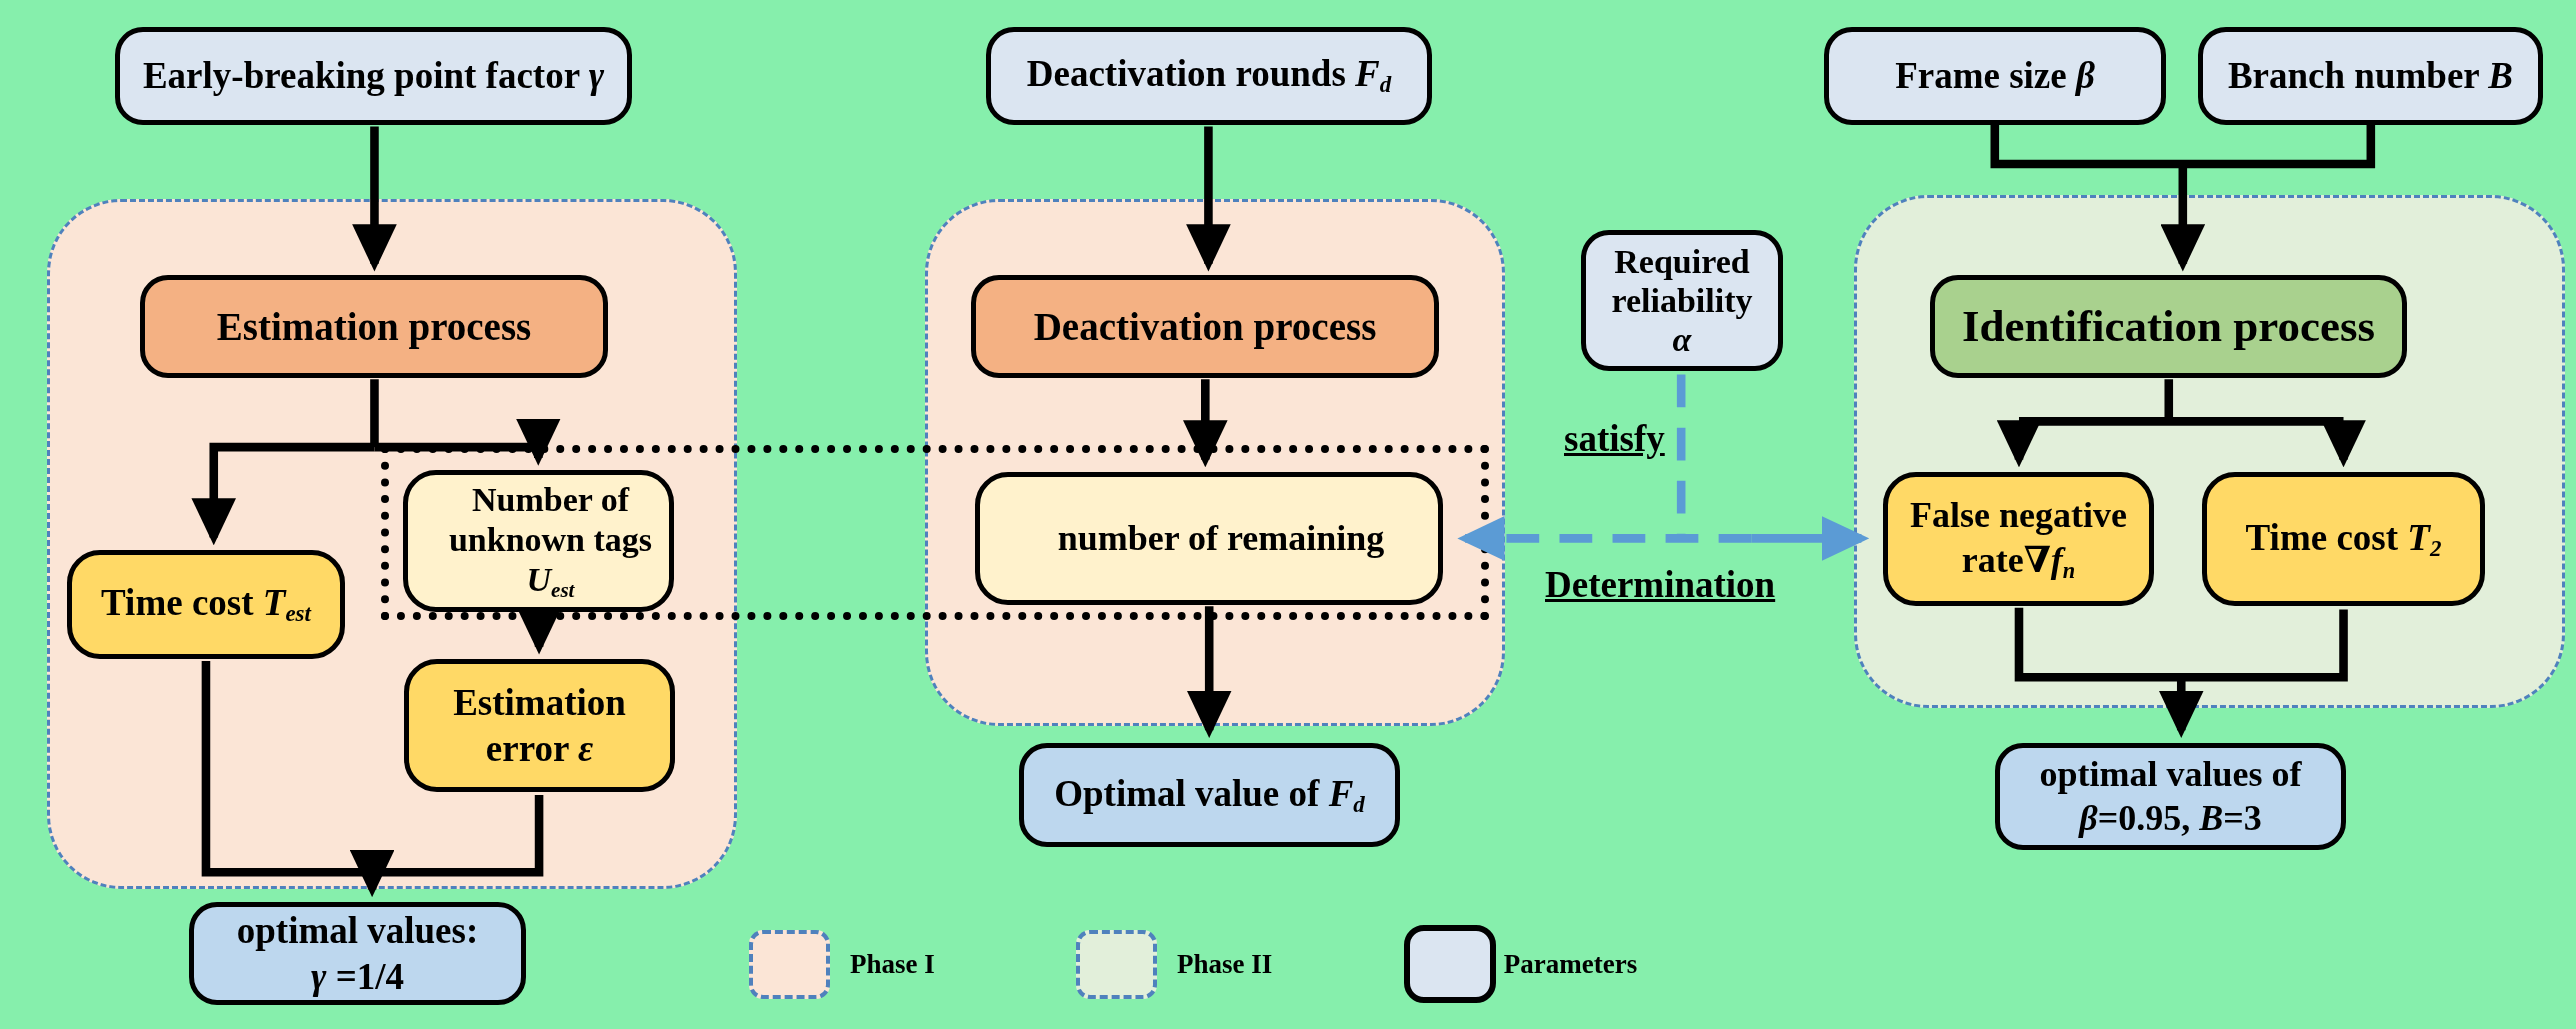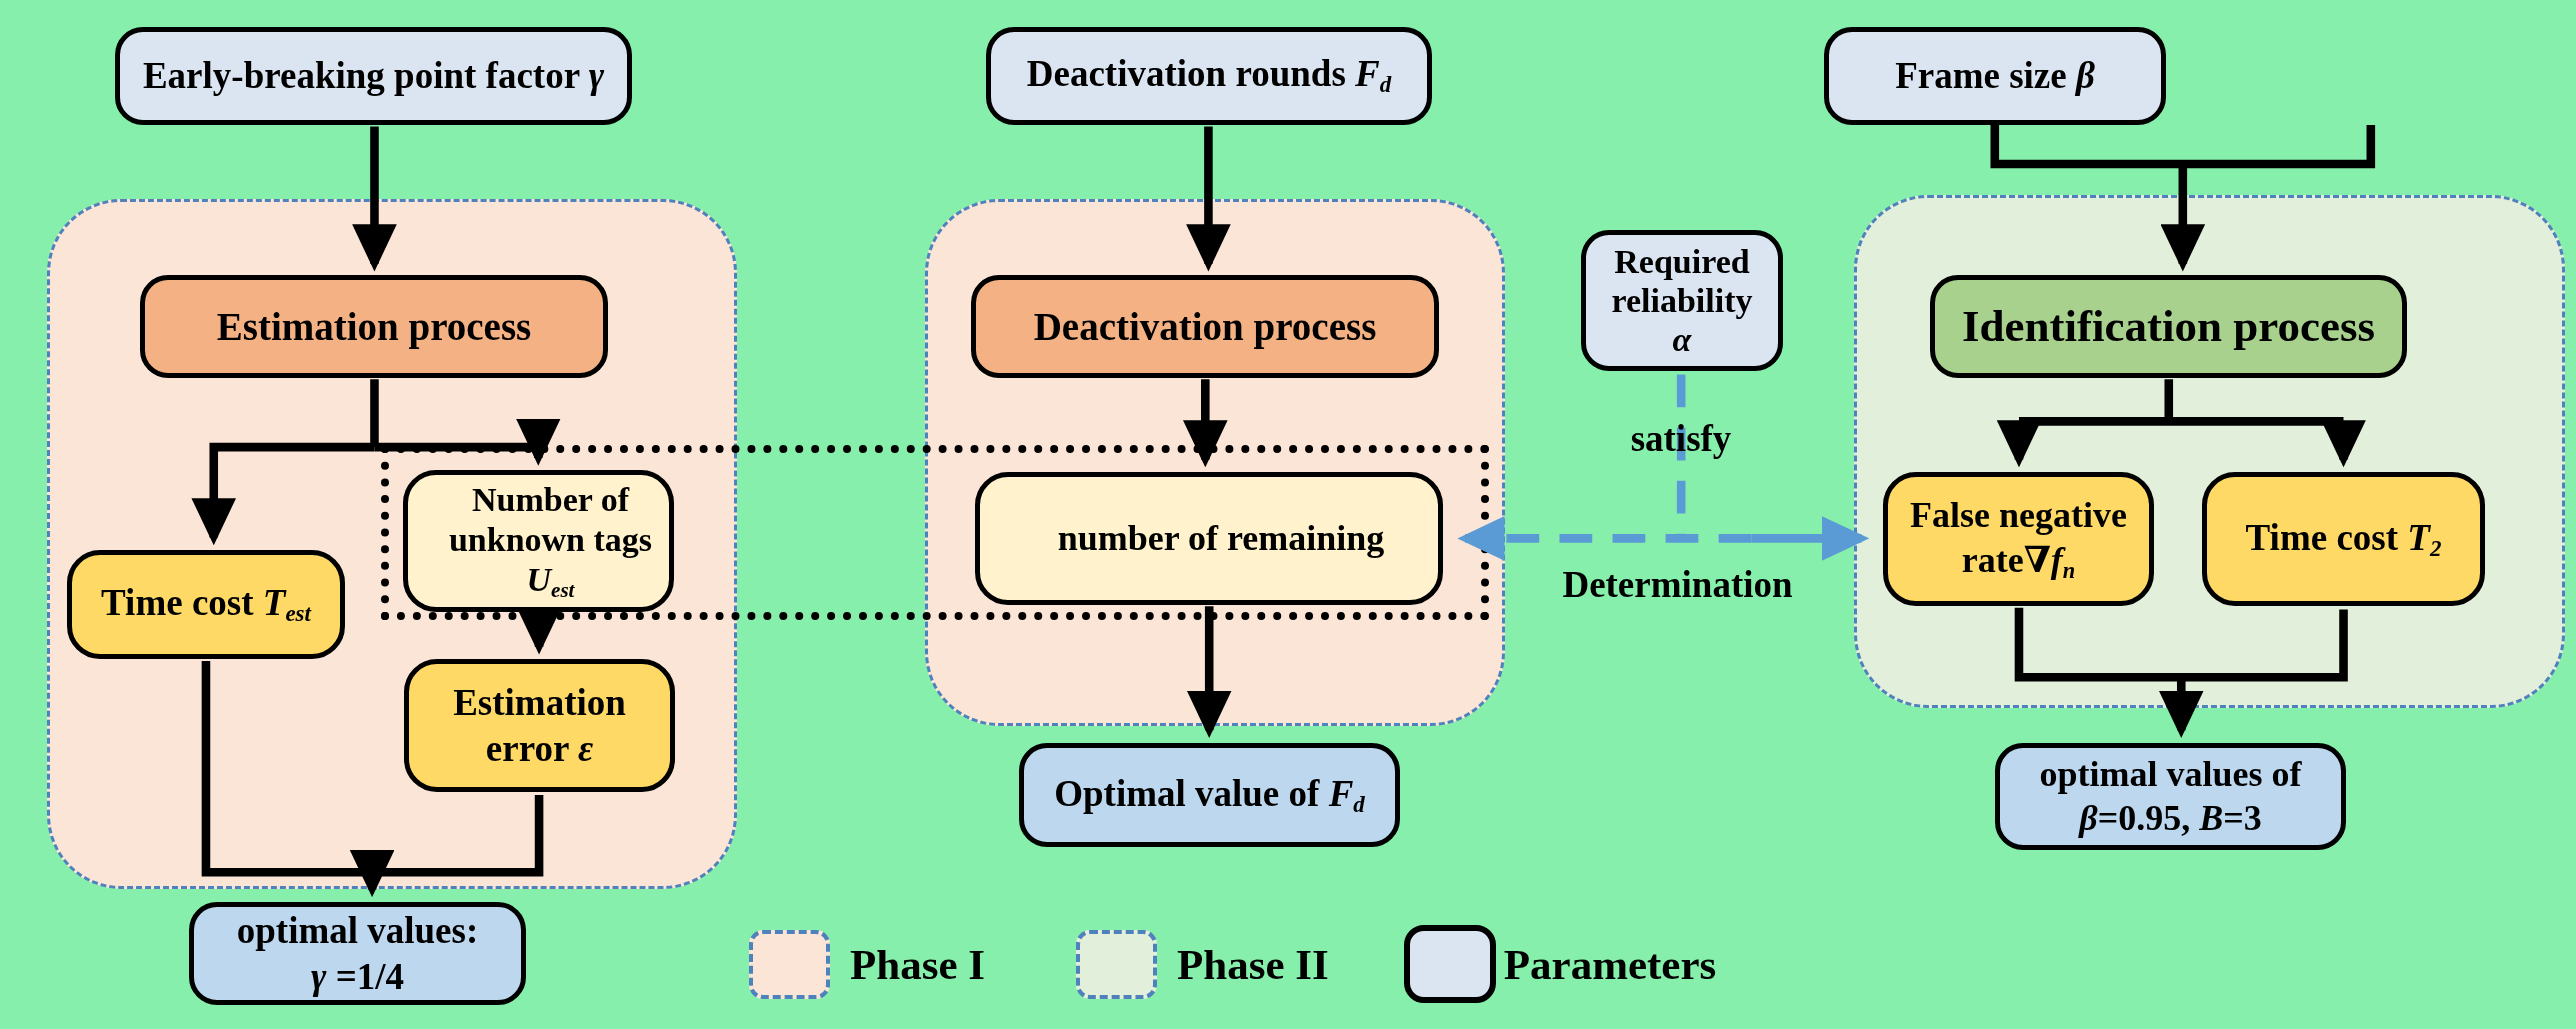--- a/index.html
+++ b/index.html
@@ -14,27 +14,27 @@
        text-align:center;line-height:1.22;font-size:37px;}
   .param{background:var(--param-fill,#dbe5f1);}
   .result{background:var(--result-fill,#bdd7ee);}
   .proc1{background:var(--process1-fill,#f4b183);font-size:39px;}
   .proc2{background:var(--process2-fill,#a9d18e);font-size:45px;}
   .hint{background:var(--hint-fill,#fff2cc);border-radius:33px;padding-left:24px;}
   .metric{background:var(--metric-fill,#ffd966);border-radius:33px;}
   .sym{font-style:italic;}
   .sub{font-style:italic;font-size:0.62em;vertical-align:-0.28em;}
   .nab{font-family:"DejaVu Serif","DejaVu Sans",serif;}
-  .flabel{position:absolute;font-size:37px;text-align:center;}
+  .flabel{position:absolute;font-size:37px;text-align:left;text-decoration:underline;}
   .legend-item{position:absolute;display:flex;align-items:center;gap:20px;}
   .swatch{width:81px;height:69px;border-radius:14px;box-sizing:border-box;}
   .swatch.sw1{background:var(--phase1-fill,#fbe5d6);border:4.7px dashed var(--dash-border,#4f81bd);}
   .swatch.sw2{background:var(--phase2-fill,#e2efda);border:4.7px dashed var(--dash-border,#4f81bd);}
   .swatch.sw3{width:92px;height:78px;background:var(--param-fill,#dbe5f1);border:6.2px solid #000;border-radius:20px;}
-  .legend-item .lg-label{font-size:43px;text-align:center;}
+  .legend-item .lg-label{font-size:27px;text-align:center;}
   svg.wires{position:absolute;left:0;top:0;width:2576px;height:1030px;pointer-events:none;}
   svg.wires path{fill:none;}
   .blk{stroke:#000;stroke-width:11;}
   .blu{stroke:var(--blue-arrow,#5b9bd5);stroke-width:11;}
   .dash{stroke-dasharray:42 26;}
 </style>
 </head>
 <body>
 
 <div id="canvas">
@@ -78,20 +78,23 @@
   </svg>
 
   <div class="box param" style="left:115px;top:26.5px;width:517px;height:98px">
     <div><span>Early-breaking point factor </span><span class="sym">γ</span></div>
   </div>
   <div class="box param" style="left:986px;top:26.5px;width:446px;height:98px">
     <div><span>Deactivation rounds </span><span class="sym">F</span><span class="sub">d</span></div>
   </div>
   <div class="box param" style="left:1824px;top:26.5px;width:342px;height:98px">
     <div><span>Frame size </span><span class="sym">β</span></div>
+  </div>
+  <div class="box param" style="left:2198px;top:26.5px;width:345px;height:98px">
+    <div><span>Branch number </span><span class="sym">B</span></div>
   </div>
   <div class="box param" style="left:1581px;top:230px;width:202px;height:141px;font-size:34px;line-height:1.15">
     <div>Required</div>
     <div>reliability</div>
     <div class="sym">α</div>
   </div>
 
   <div class="box proc1" style="left:140px;top:275px;width:468px;height:103px">
     <div>Estimation process</div>
   </div>

